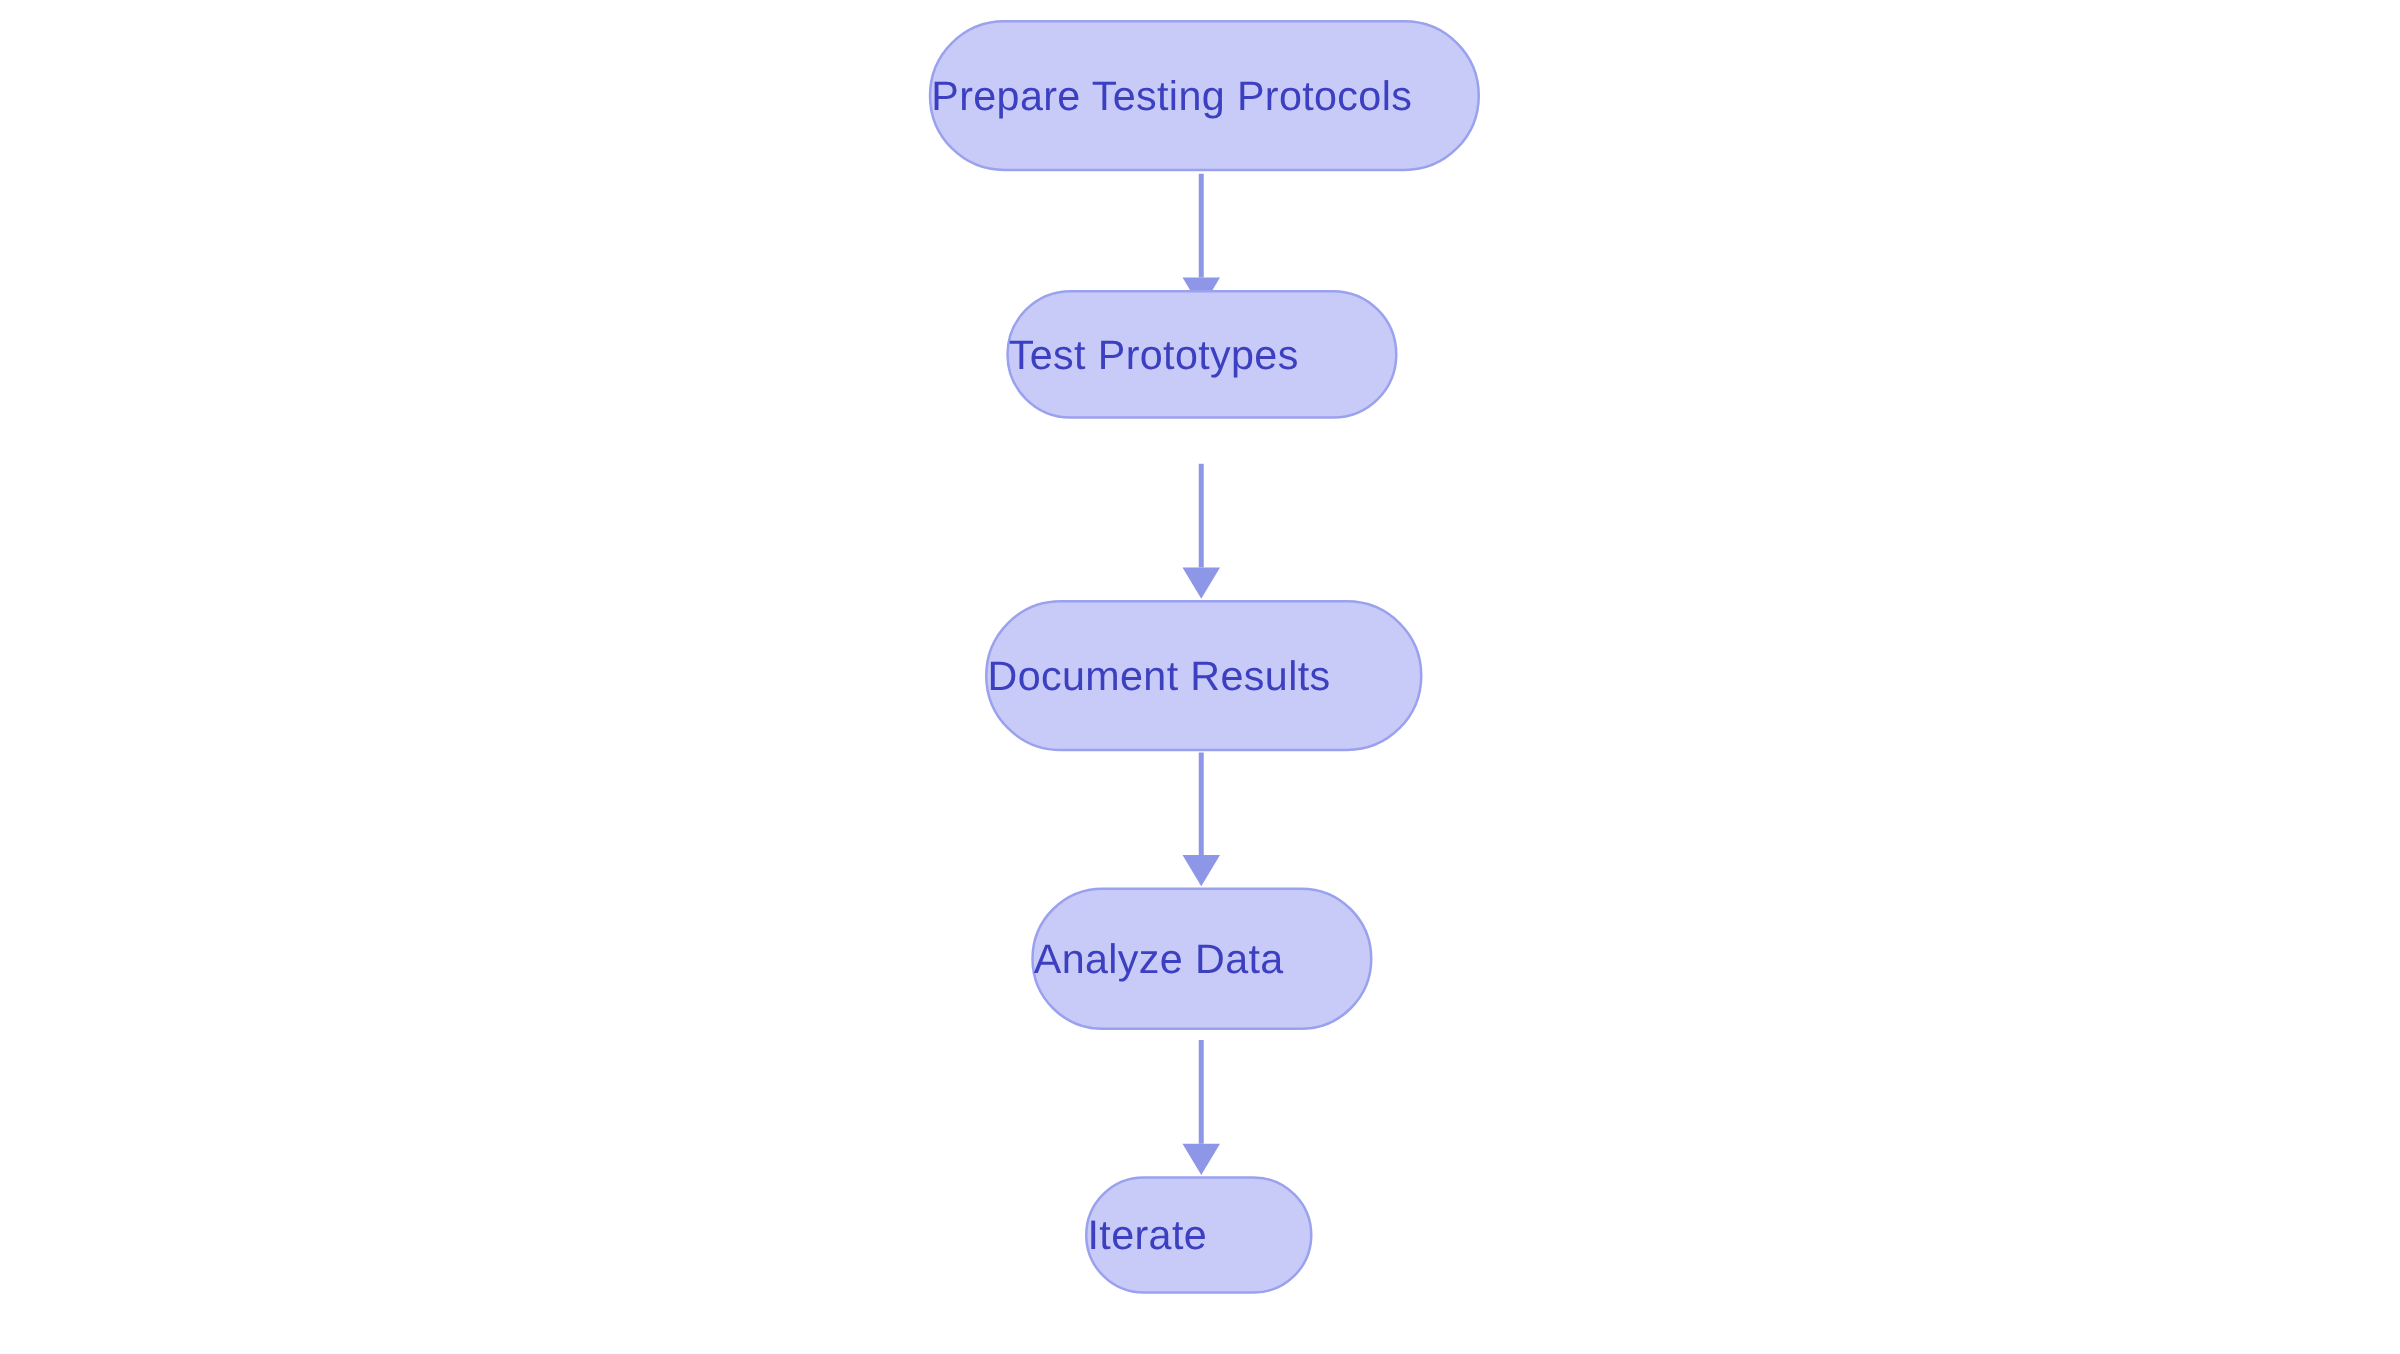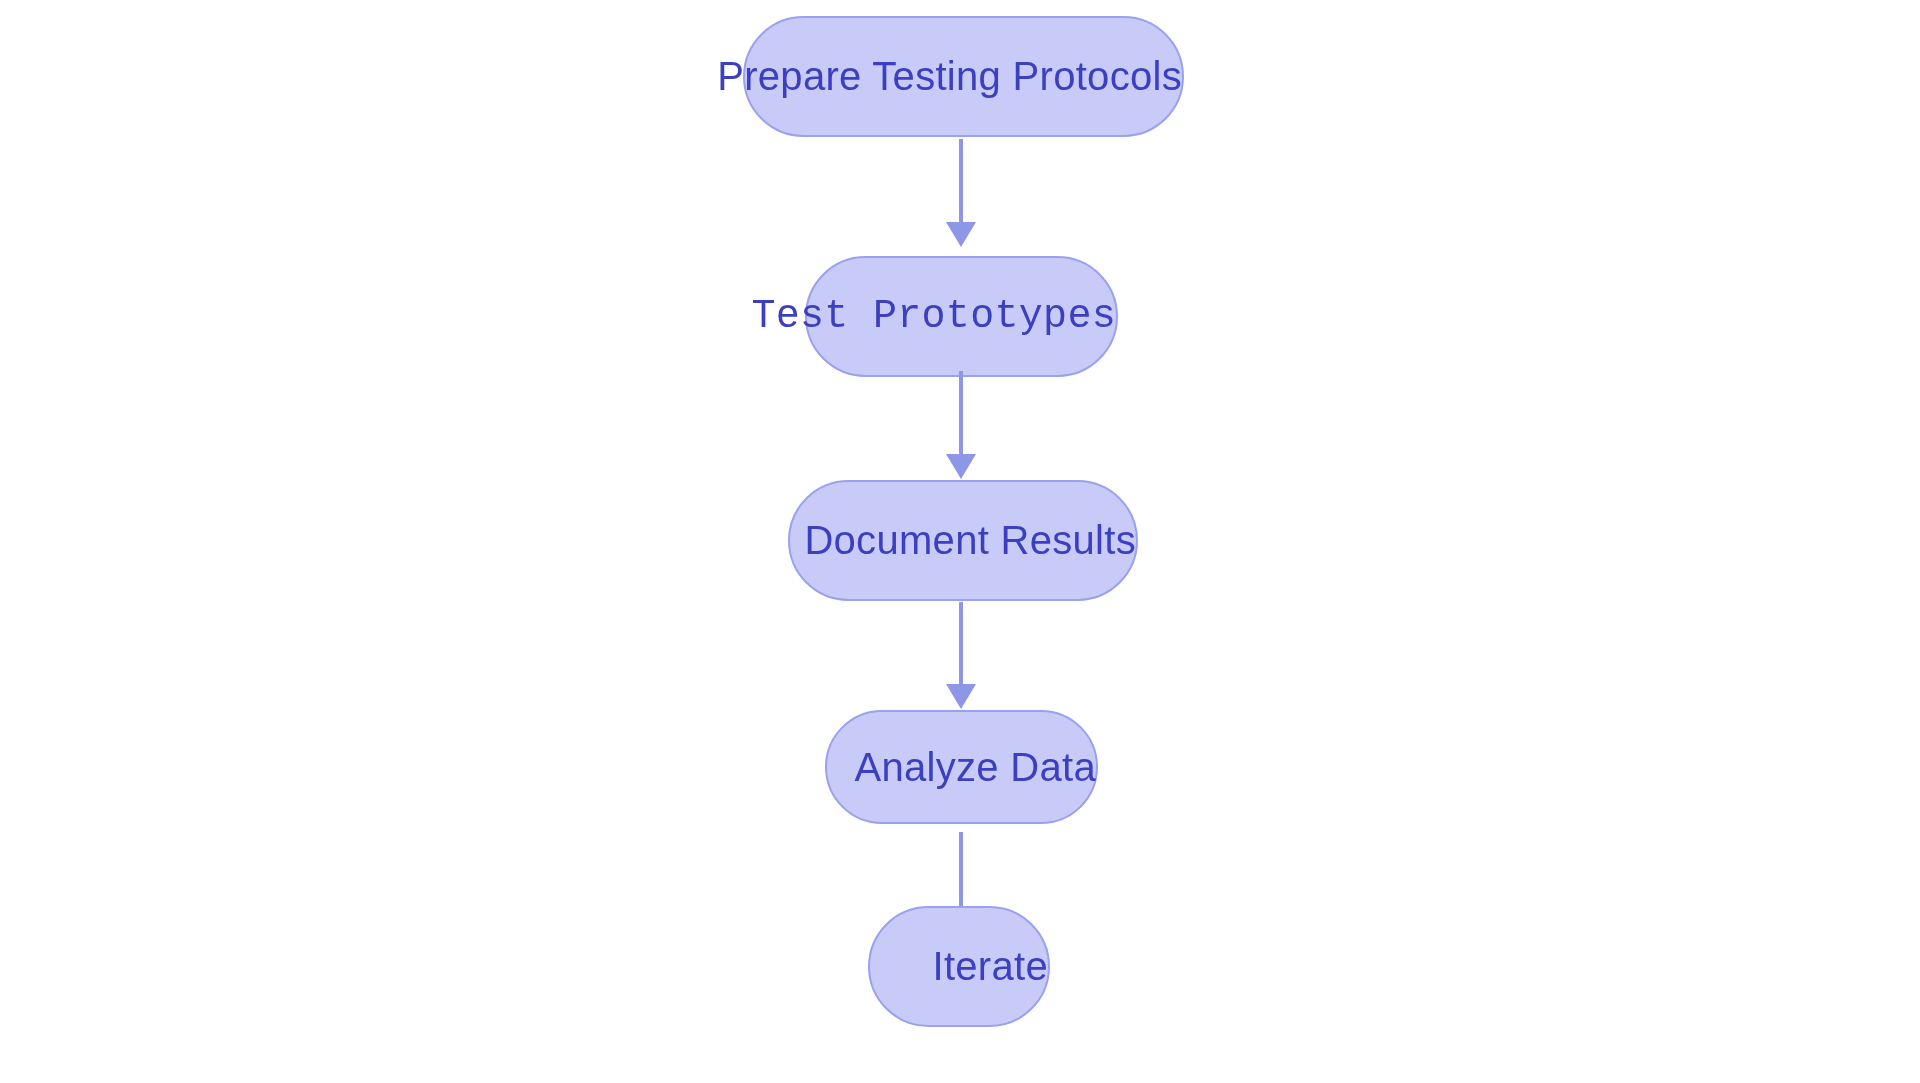--- a/index.html
+++ b/index.html
@@ -12,36 +12,36 @@
     position: relative;
     width: 1920px;
     height: 1083px;
     background: #ffffff;
     overflow: hidden;
   }
   .node {
     position: absolute;
     display: flex;
     align-items: center;
-    justify-content: flex-end;
+    justify-content: flex-start;
     background: #c8cbf7;
     border: 2.5px solid #9aa1ef;
     border-radius: 62px;
     box-sizing: border-box;
     color: #3c40c0;
-    font-size: 40px;
+    font-size: 33px;
     letter-spacing: 0.3px;
     white-space: nowrap;
     text-align: center;
   }
   #node-1 { left: 743px; top: 16px;  width: 441px; height: 121px; }
-  #node-2 { left: 805px; top: 256px; width: 313px; height: 121px; font-family: Liberation Mono, monospace; }
+  #node-2 { left: 805px; top: 232px; width: 313px; height: 103px; }
   #node-3 { left: 788px; top: 480px; width: 350px; height: 121px; }
   #node-4 { left: 825px; top: 710px; width: 273px; height: 114px; }
-  #node-5 { left: 868px; top: 906px; width: 182px; height: 121px; }
+  #node-5 { left: 868px; top: 941px; width: 182px; height: 94px; }
 
   .arrow {
     position: absolute;
     width: 30px;
     display: flex;
     flex-direction: column;
     align-items: center;
   }
   .arrow .stem {
     width: 4px;

